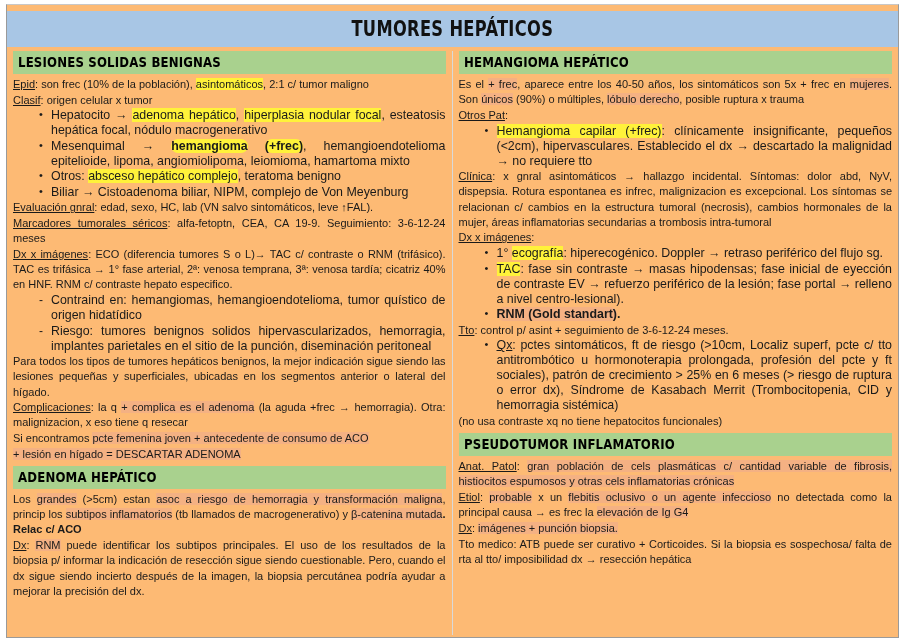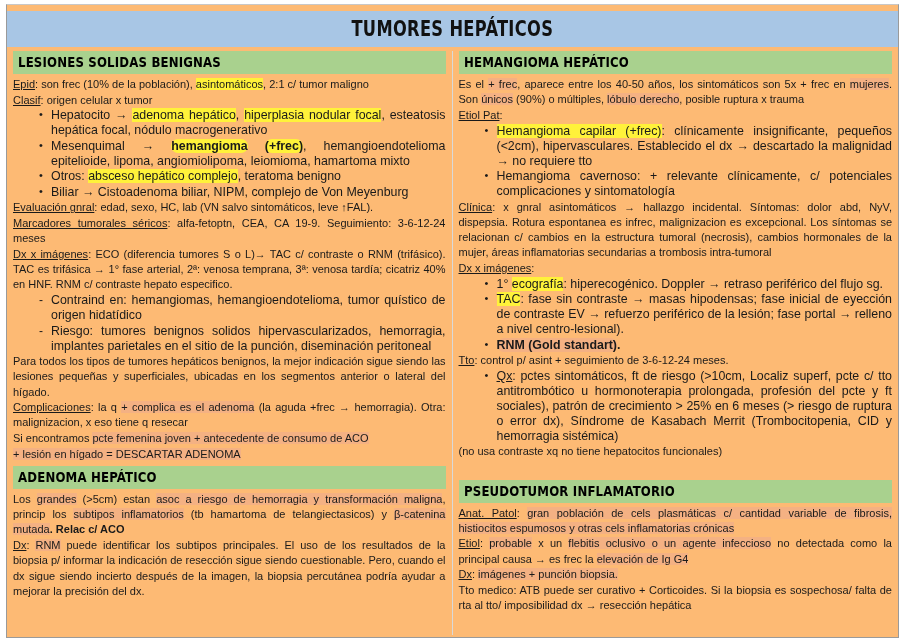--- a/index.html
+++ b/index.html
@@ -156,58 +156,57 @@
 
     <p class="p just"><span class="u">Complicaciones</span><span>: la q </span><span class="ho">+ complica es el adenoma</span><span> (la aguda +frec → hemorragia). Otra: malignizacion, x eso tiene q resecar</span></p>
 
     <p class="p"><span>Si encontramos </span><span class="ho">pcte femenina joven + antecedente de consumo de ACO</span></p>
     <p class="p" style="margin-bottom:4px"><span class="ho">+ lesión en hígado = DESCARTAR ADENOMA</span></p>
 
     <div class="sec-head">
       <span class="sec-title">ADENOMA HEPÁTICO</span>
     </div>
 
-    <p class="p just"><span>Los </span><span class="ho">grandes</span><span> (&gt;5cm) estan </span><span class="ho">asoc a riesgo de hemorragia y transformación maligna</span><span>, princip los </span><span class="ho">subtipos inflamatorios</span><span> (tb hamartoma de telangiectasicos) y </span><span class="ho">β-catenina mutada</span><span class="b">. Relac c/ ACO</span></p>
+    <p class="p just"><span>Los </span><span class="ho">grandes</span><span> (&gt;5cm) estan </span><span class="ho">asoc a riesgo de hemorragia y transformación maligna</span><span>, princip los </span><span class="ho">subtipos inflamatorios</span><span> (tb llamados de macrogenerativo) y </span><span class="ho">β-catenina mutada</span><span class="b">. Relac c/ ACO</span></p>
 
     <p class="p just"><span class="u">Dx</span><span>: </span><span class="ho">RNM</span><span> puede identificar los subtipos principales. El uso de los resultados de la biopsia p/ informar la indicación de resección sigue siendo cuestionable. Pero, cuando el dx sigue siendo incierto después de la imagen, la biopsia percutánea podría ayudar a mejorar la precisión del dx.</span></p>
 
    </div>
 
    <div class="col right">
 
     <div class="sec-head">
       <span class="sec-title">HEMANGIOMA HEPÁTICO</span>
     </div>
 
     <p class="p just"><span>Es el </span><span class="ho">+ frec</span><span>, aparece entre los 40-50 años, los sintomáticos son 5x + frec en </span><span class="ho">mujeres</span><span>. Son </span><span class="ho">únicos</span><span> (90%) o múltiples, </span><span class="ho">lóbulo derecho</span><span>, posible ruptura x trauma</span></p>
 
-    <p class="p"><span class="u">Etiol Pat</span><span>:</span></p>
+    <p class="p"><span class="u">Otros Pat</span><span>:</span></p>
 
     <ul class="bul">
       <li><span class="hy">Hemangioma capilar (+frec)</span><span>: clínicamente insignificante, pequeños (&lt;2cm), hipervasculares. Establecido el dx → descartado la malignidad → no requiere tto</span></li>
-      <li><span>Hemangioma cavernoso: + relevante clínicamente, c/ potenciales complicaciones y sintomatología</span></li>
     </ul>
 
     <p class="p just"><span class="u">Clínica</span><span>: x gnral asintomáticos → hallazgo incidental. Síntomas: dolor abd, NyV, dispepsia. Rotura espontanea es infrec, malignizacion es excepcional. Los síntomas se relacionan c/ cambios en la estructura tumoral (necrosis), cambios hormonales de la mujer, áreas inflamatorias secundarias a trombosis intra-tumoral</span></p>
 
     <p class="p"><span class="u">Dx x imágenes</span><span>:</span></p>
 
     <ul class="bul">
       <li><span>1° </span><span class="hy">ecografía</span><span>: hiperecogénico. Doppler → retraso periférico del flujo sg.</span></li>
       <li><span class="hy">TAC</span><span>: fase sin contraste → masas hipodensas; fase inicial de eyección de contraste EV → refuerzo periférico de la lesión; fase portal → relleno a nivel centro-lesional).</span></li>
       <li><span class="ho b">RNM (Gold standart)</span><span class="b">.</span></li>
     </ul>
 
     <p class="p"><span class="u">Tto</span><span>: control p/ asint + seguimiento de 3-6-12-24 meses.</span></p>
 
     <ul class="bul">
       <li><span class="u">Qx</span><span>: pctes sintomáticos, ft de riesgo (&gt;10cm, Localiz superf, pcte c/ tto antitrombótico u hormonoterapia prolongada, profesión del pcte y ft sociales), patrón de crecimiento &gt; 25% en 6 meses (&gt; riesgo de ruptura o error dx), Síndrome de Kasabach Merrit (Trombocitopenia, CID y hemorragia sistémica)</span></li>
     </ul>
 
-    <p class="p" style="margin-bottom:20px">(no usa contraste xq no tiene hepatocitos funcionales)</p>
+    <p class="p" style="margin-bottom:4px">(no usa contraste xq no tiene hepatocitos funcionales)</p>
 
     <div class="sec-head">
       <span class="sec-title">PSEUDOTUMOR INFLAMATORIO</span>
     </div>
 
     <p class="p just"><span class="u">Anat. Patol</span><span>: </span><span class="ho">gran población de cels plasmáticas c/ cantidad variable de fibrosis, histiocitos espumosos y otras cels inflamatorias crónicas</span></p>
 
     <p class="p just"><span class="u">Etiol</span><span>: </span><span class="ho">probable</span><span> x un </span><span class="ho">flebitis oclusivo o un agente infeccioso</span><span> no detectada como la principal causa → es frec la </span><span class="ho">elevación de Ig G4</span></p>
 
     <p class="p"><span class="u">Dx</span><span>: </span><span class="ho">imágenes + punción biopsia.</span></p>

